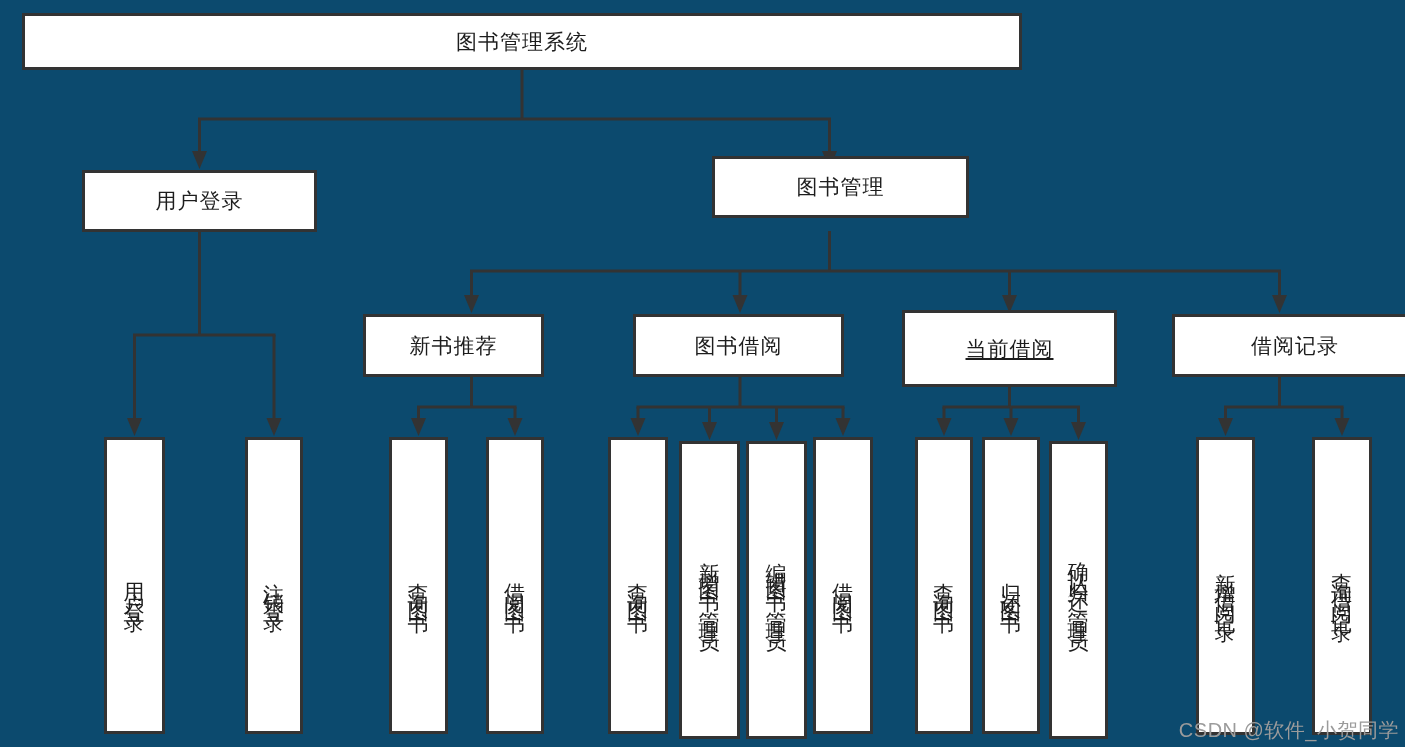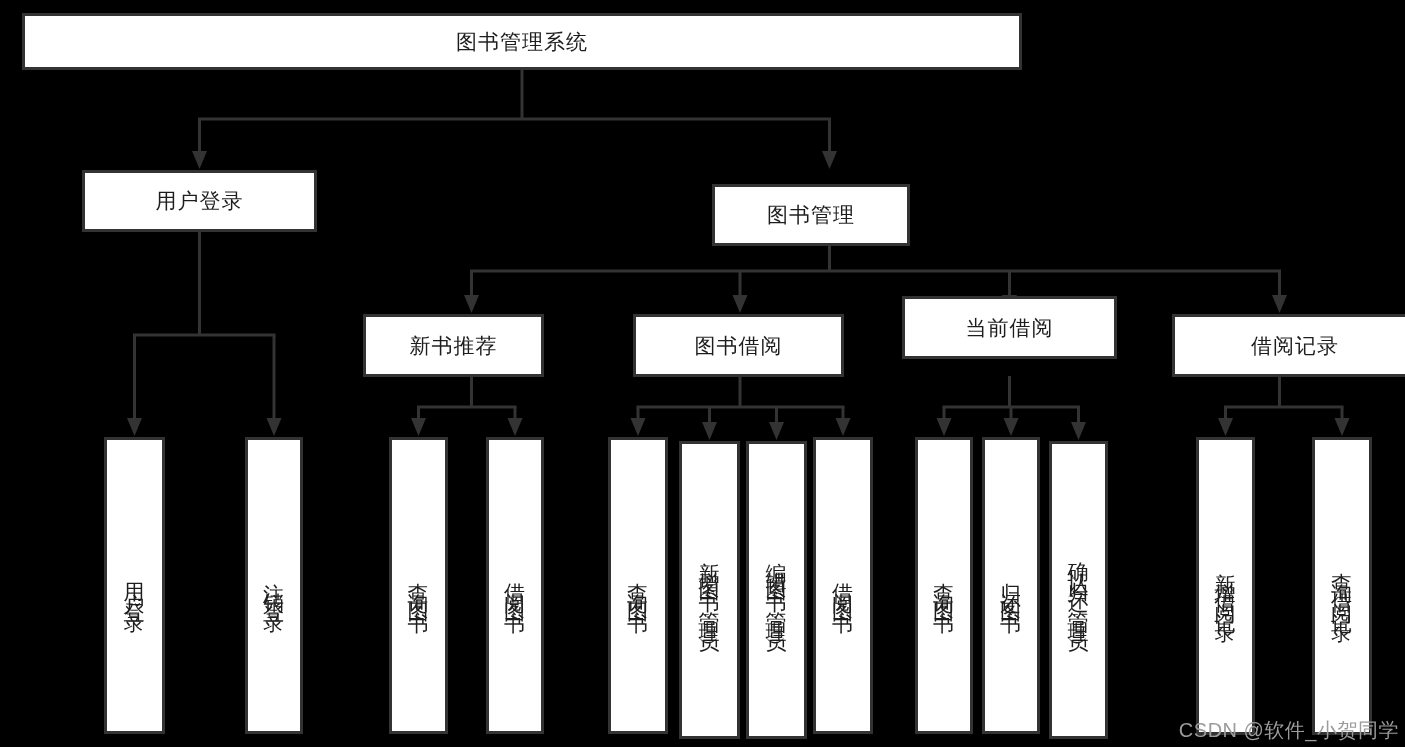--- a/index.html
+++ b/index.html
@@ -1,19 +1,19 @@
 <!DOCTYPE html>
 <html><head>
 <meta charset="utf-8">
 <style>
   html,body{margin:0;padding:0;background:#ffffff;}
   .stage{
     position:relative;
     width:1405px;height:747px;
-    background:#000000;
+    background:#0c4a6e;
     overflow:hidden;
     font-family:"Liberation Sans","DejaVu Sans",sans-serif;
   }
   #connectors{position:absolute;left:0;top:0;z-index:1;}
   #nodes{position:absolute;left:0;top:0;width:100%;height:100%;z-index:2;}
   .node{
     position:absolute;
     box-sizing:border-box;
     border:3px solid #333333;
     background:#ffffff;
@@ -103,30 +103,30 @@
       <line x1="1342" y1="407" x2="1342" y2="421" stroke="#333333" stroke-width="3"></line>
       <polygon points="1334.5,418 1349.5,418 1342,436" fill="#333333"></polygon>
     </svg>
   <div id="nodes">
       <div class="node h" style="left: 22px; top: 13px; width: 1000px; height: 57px;">
         <span>图书管理系统</span>
       </div>
       <div class="node h" style="left: 82px; top: 170px; width: 235px; height: 62px;">
         <span>用户登录</span>
       </div>
-      <div class="node h" style="left: 712px; top: 184px; width: 198px; height: 62px;">
+      <div class="node h" style="left: 712px; top: 156px; width: 257px; height: 62px;">
         <span>图书管理</span>
       </div>
       <div class="node h" style="left: 363px; top: 314px; width: 181px; height: 63px;">
         <span>新书推荐</span>
       </div>
       <div class="node h" style="left: 633px; top: 314px; width: 211px; height: 63px;">
         <span>图书借阅</span>
       </div>
-      <div class="node h" style="left: 902px; top: 296px; width: 215px; height: 63px;">
+      <div class="node h" style="left: 902px; top: 310px; width: 215px; height: 77px; text-decoration: underline;">
         <span>当前借阅</span>
       </div>
       <div class="node h" style="left: 1172px; top: 314px; width: 246px; height: 63px;">
         <span>借阅记录</span>
       </div>
       <div class="node v" style="left: 104px; top: 437px; width: 61px; height: 297px;">
         <span>用户登录</span>
       </div>
       <div class="node v" style="left: 245px; top: 437px; width: 58px; height: 297px;">
         <span>注销登录</span>

